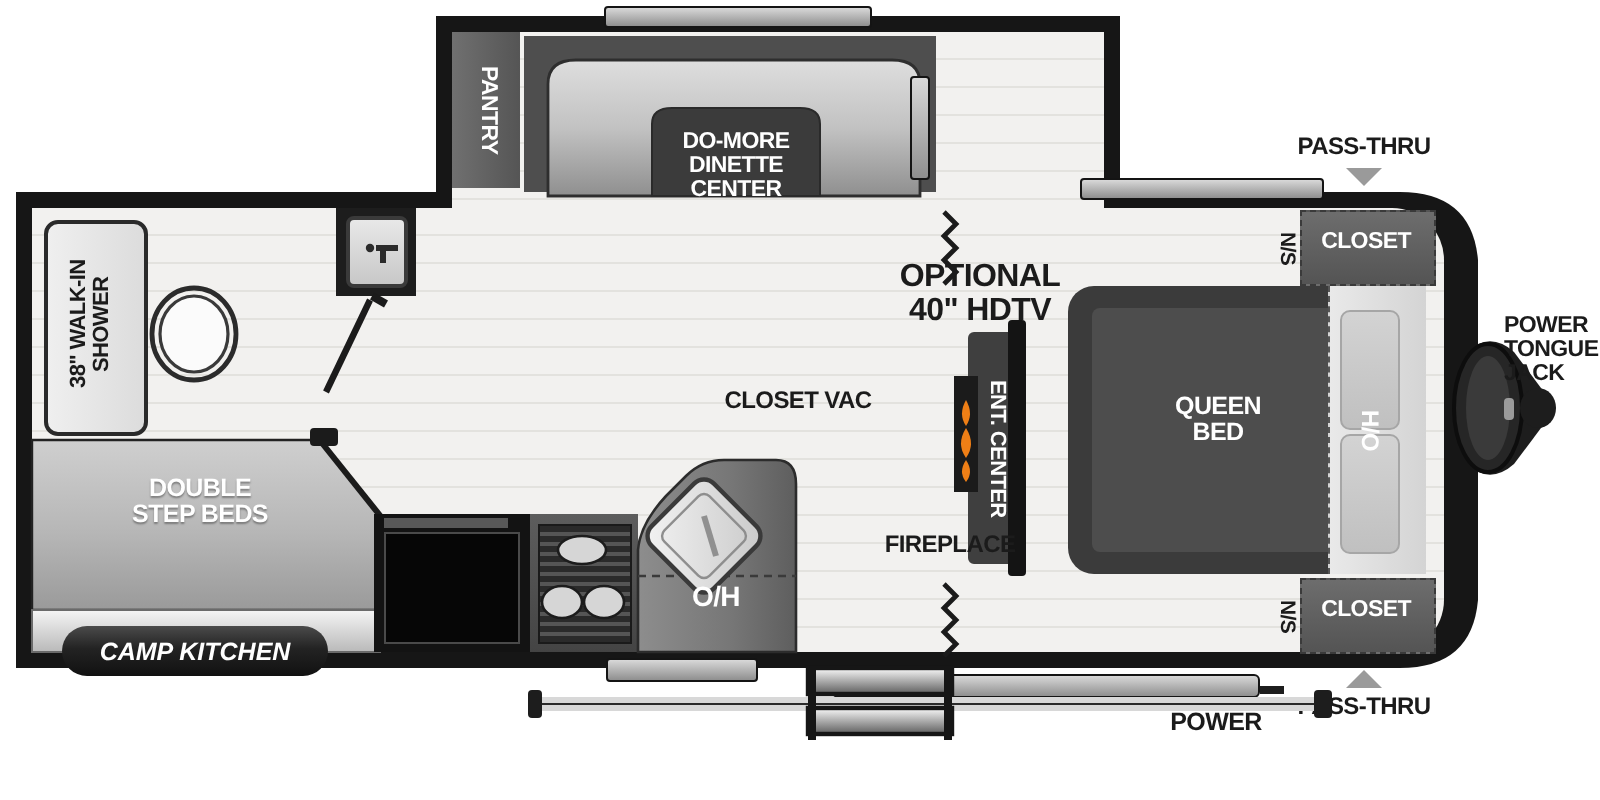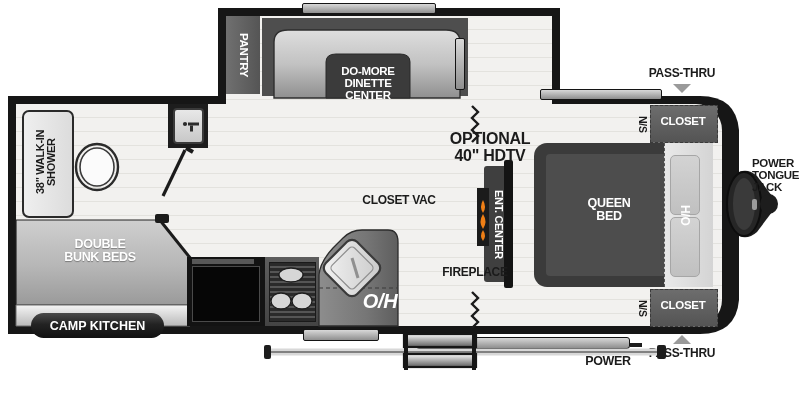--- a/index.html
+++ b/index.html
@@ -13,21 +13,21 @@
         line-height:1.04;text-align:center;white-space:pre-line;}
   .rot{transform-origin:center center;}
   .vert{writing-mode:vertical-rl;}
   .floor{position:absolute;background:
       repeating-linear-gradient(to bottom,#f2f1ef 0px,#f2f1ef 13px,#e3e2de 13px,#e3e2de 14px);}
   .midbox{position:absolute;background:linear-gradient(to bottom,#6e6e6e,#565656);}
 
   .pill{position:absolute;border-radius:999px;
         background:linear-gradient(to bottom,#4b4b4b 0%,#232323 45%,#111 100%);
         color:#fff;font-weight:bold;display:flex;align-items:center;
-        justify-content:center;}
+        justify-content:center;font-style:italic;}
 
   .window{position:absolute;background:linear-gradient(to bottom,#d8d8d8,#8f8f8f);
           border:1.5px solid #141414;border-radius:2px;}
 
   .arrow{position:absolute;width:0;height:0;border-left:9px solid transparent;
          border-right:9px solid transparent;border-top:9px solid #9a9a9a;}
 
   svg{position:absolute;left:0;top:0;overflow:visible;}
 </style>
 </head>
@@ -85,21 +85,21 @@
         <stop offset="100%" stop-color="#b9b9b9"></stop>
       </linearGradient>
     </defs>
     <path d="M16,220 L160,220 L190,258 L190,305 L16,305 Z" fill="url(#bunkg)" stroke="#222" stroke-width="1.2"></path>
     <path d="M16,305 L190,305 L190,326 L16,326 Z" fill="url(#bunkfoot)" stroke="#6a6a6a" stroke-width="1"></path>
     <line x1="159" y1="219" x2="191" y2="259" stroke="#1b1b1b" stroke-width="3"></line>
     <rect x="155" y="214" width="14" height="9" rx="2" fill="#1b1b1b"></rect>
   </svg>
   <div class="lbl" style="left:30px;top:238px;width:140px;font-size:12.5px;color:#ffffff;
               text-shadow:0 1px 1px rgba(0,0,0,.35);">DOUBLE
-BUNK BEDS</div>
+STEP BEDS</div>
 
   <div class="pill" style="left:31px;top:313px;width:133px;height:25px;font-size:12.5px;">CAMP KITCHEN</div>
 
   <div class="midbox" style="left:226px;top:16px;width:34px;height:78px;
               background:linear-gradient(to right,#707070,#555);"></div>
   <div class="wlbl vert" style="left:229px;top:20px;width:28px;height:70px;font-size:11.5px;
               display:flex;align-items:center;justify-content:center;">PANTRY</div>
 
   <svg width="800" height="400">
     <defs>
@@ -155,21 +155,21 @@
     <path d="M319,326 L319,275 Q320,262 333,248 L343,238 Q351,230 362,230
              L388,230 Q398,230 398,242 L398,326 Z" fill="url(#ctr)" stroke="#2c2c2c" stroke-width="1.3"></path>
     <line x1="319" y1="288" x2="398" y2="288" stroke="#3a3a3a" stroke-width="1.2" stroke-dasharray="4 3"></line>
 
     <g transform="rotate(-45 352 268)">
       <rect x="330" y="246" width="44" height="44" rx="7" fill="url(#sinkg)" stroke="#3a3a3a" stroke-width="2.2"></rect>
       <rect x="336" y="252" width="32" height="32" rx="4" fill="none" stroke="#8e8e8e" stroke-width="1.2"></rect>
     </g>
     <line x1="352" y1="258" x2="358" y2="278" stroke="#909090" stroke-width="3"></line>
   </svg>
-  <div class="wlbl" style="left:362px;top:291px;width:36px;font-size:20px;font-style:italic;">O/H</div>
+  <div class="wlbl" style="left:340px;top:291px;width:36px;font-size:14px;">O/H</div>
   <div class="lbl" style="left:344px;top:194px;width:110px;font-size:12px;">CLOSET VAC</div>
 
   <svg width="800" height="400">
     <rect x="484" y="166" width="26" height="116" fill="#3f3f3f" rx="3"></rect>
     <rect x="504" y="160" width="9" height="128" fill="#141414" rx="2"></rect>
 
     <rect x="477" y="188" width="12" height="58" fill="#1b1b1b"></rect>
     <g>
       <path d="M483,200 q4,7 0,13 q-4,-6 0,-13 Z" fill="#ef7f16"></path>
       <path d="M483,214 q5,8 0,15 q-5,-7 0,-15 Z" fill="#ef7f16"></path>

